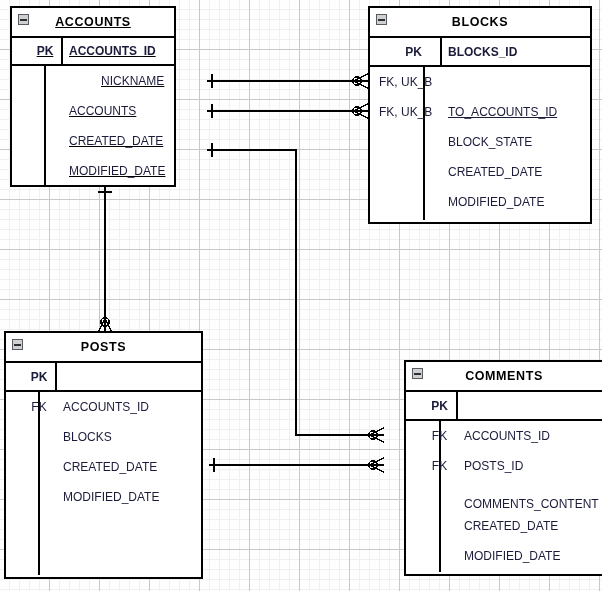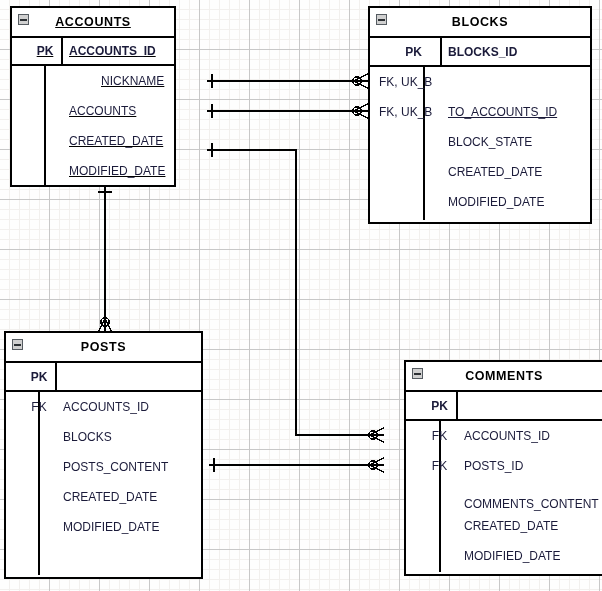--- a/index.html
+++ b/index.html
@@ -257,24 +257,20 @@
       <div class="row" style="height:30px;">
         <span class="key-cell" style="width:32px;">FK</span>
         <span class="name-cell">ACCOUNTS_ID</span>
       </div>
       <div class="row" style="height:30px;">
         <span class="key-cell" style="width:32px;"></span>
         <span class="name-cell">BLOCKS</span>
       </div>
       <div class="row" style="height:30px;">
         <span class="key-cell" style="width:32px;"></span>
-        <span class="name-cell">POSTS_CONTENT</span>
-      </div>
-      <div class="row" style="height:30px;">
-        <span class="key-cell" style="width:32px;"></span>
         <span class="name-cell">CREATED_DATE</span>
       </div>
       <div class="row" style="height:30px;">
         <span class="key-cell" style="width:32px;"></span>
         <span class="name-cell">MODIFIED_DATE</span>
       </div>
     </div>
   </div>
 
   <div class="entity" style="left:404px; top:360px; width:200px; height:216px;">

